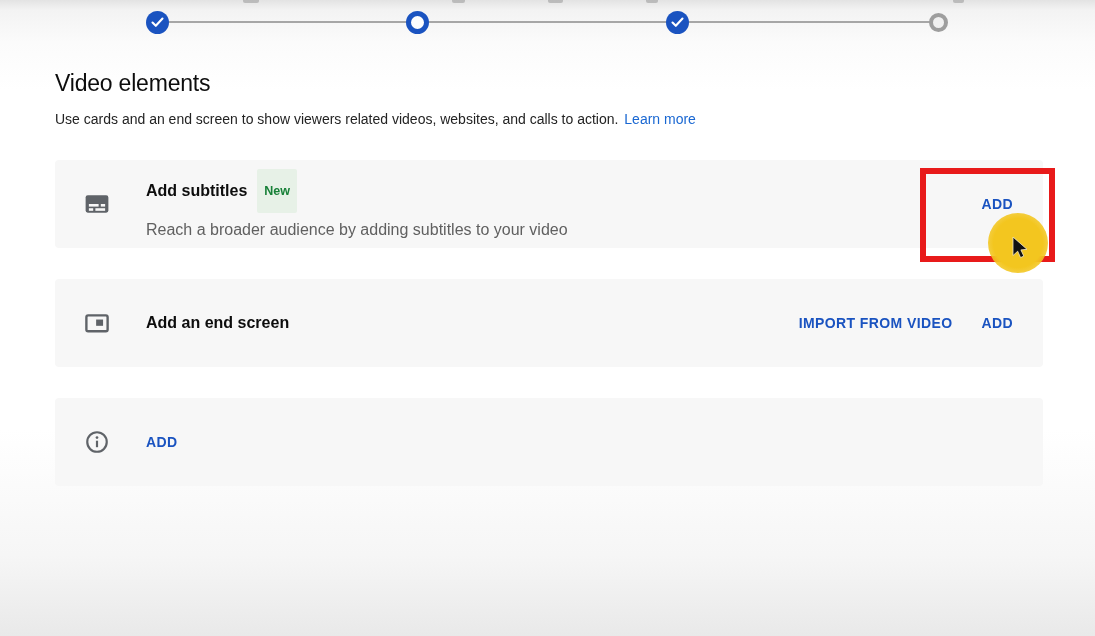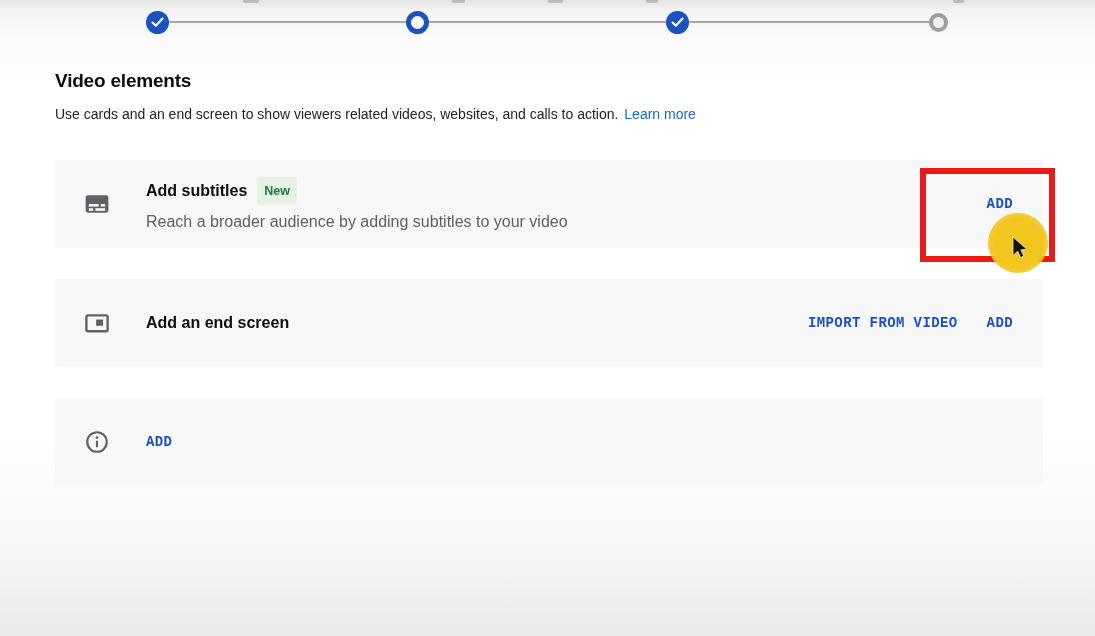--- a/index.html
+++ b/index.html
@@ -18,44 +18,44 @@
   .stepper { position:absolute; left:0; top:0; width:1095px; height:46px; }
   .stepper-line { position:absolute; left:157px; top:21px; width:781px; height:2px; background:#a6a6a6; }
   .step { position:absolute; border-radius:50%; }
   .step.completed { width:23px; height:23px; top:11px; background:var(--accent_blue); display:flex; align-items:center; justify-content:center; }
   .step.current { width:23px; height:23px; top:11px; background:#fdfdfd; border:5px solid var(--accent_blue); }
   .step.upcoming { width:19px; height:19px; top:13px; background:#f0f0f0; border:4px solid #9e9e9e; }
   .step .check-icon svg { display:block; }
 
   
   .page-header { position:absolute; left:55px; top:70px; width:988px; }
-  .page-title { font-size:19px; font-weight:bold; letter-spacing:-.2px; color:#0d0d0d; }
+  .page-title { font-size:23px; font-weight:normal; letter-spacing:-.2px; color:#0d0d0d; }
   .page-desc { margin-top:14px; font-size:14px; color:#232323; }
   .learn-more { color:var(--link_blue); text-decoration:none; cursor:pointer; margin-left:2px; }
 
   
   .cards { position:absolute; left:55px; top:160px; width:988px; }
   .card {
     width:988px; height:88px; background:var(--card_bg); border-radius:4px;
     margin-bottom:31px; display:flex; align-items:center;
     padding-left:29px; padding-right:30px;
   }
   .card-icon { width:26px; height:26px; margin-right:36px; flex:0 0 auto; display:flex; align-items:center; justify-content:center; }
   .card-body { flex:1 1 auto; min-width:0; }
   .card-title-row { display:flex; align-items:center; gap:10px; }
   .card-title { font-size:16px; font-weight:bold; color:#0d0d0d; }
   .badge-new {
     font-size:12.5px; font-weight:bold; color:var(--badge_green);
-    background:var(--badge_green_bg); padding:7px 7px; border-radius:2px;
+    background:var(--badge_green_bg); padding:15px 7px; border-radius:2px;
   }
   .card-desc { margin-top:8px; font-size:16px; color:#606060; }
   .card-actions { display:flex; align-items:center; gap:29px; flex:0 0 auto; }
   .text-button {
     background:none; border:none; cursor:pointer;
-    font-family:Liberation Mono, monospace; font-size:14px; font-weight:bold;
+    font-family:Liberation Sans, sans-serif; font-size:14px; font-weight:bold;
     letter-spacing:.4px; color:var(--accent_blue); padding:0;
   }
 
   
   .highlight-box {
     position:absolute; left:920px; top:168px; width:135px; height:94px;
     border:6px solid var(--highlight_red); pointer-events:none;
   }
   .click-highlight {
     position:absolute; left:988px; top:213px; width:60px; height:60px; border-radius:50%;

